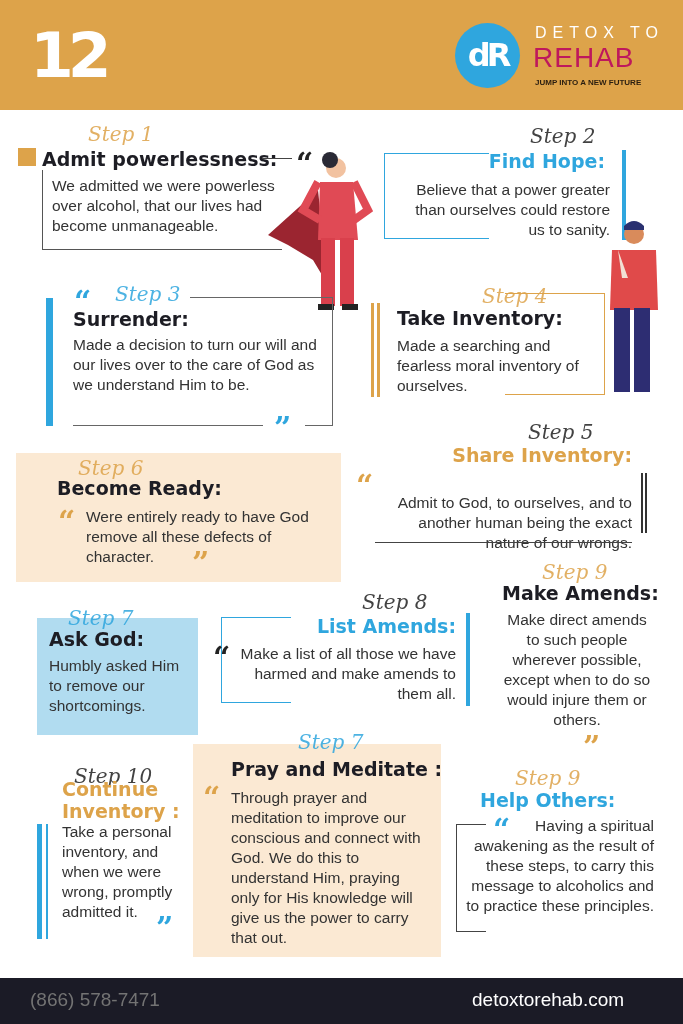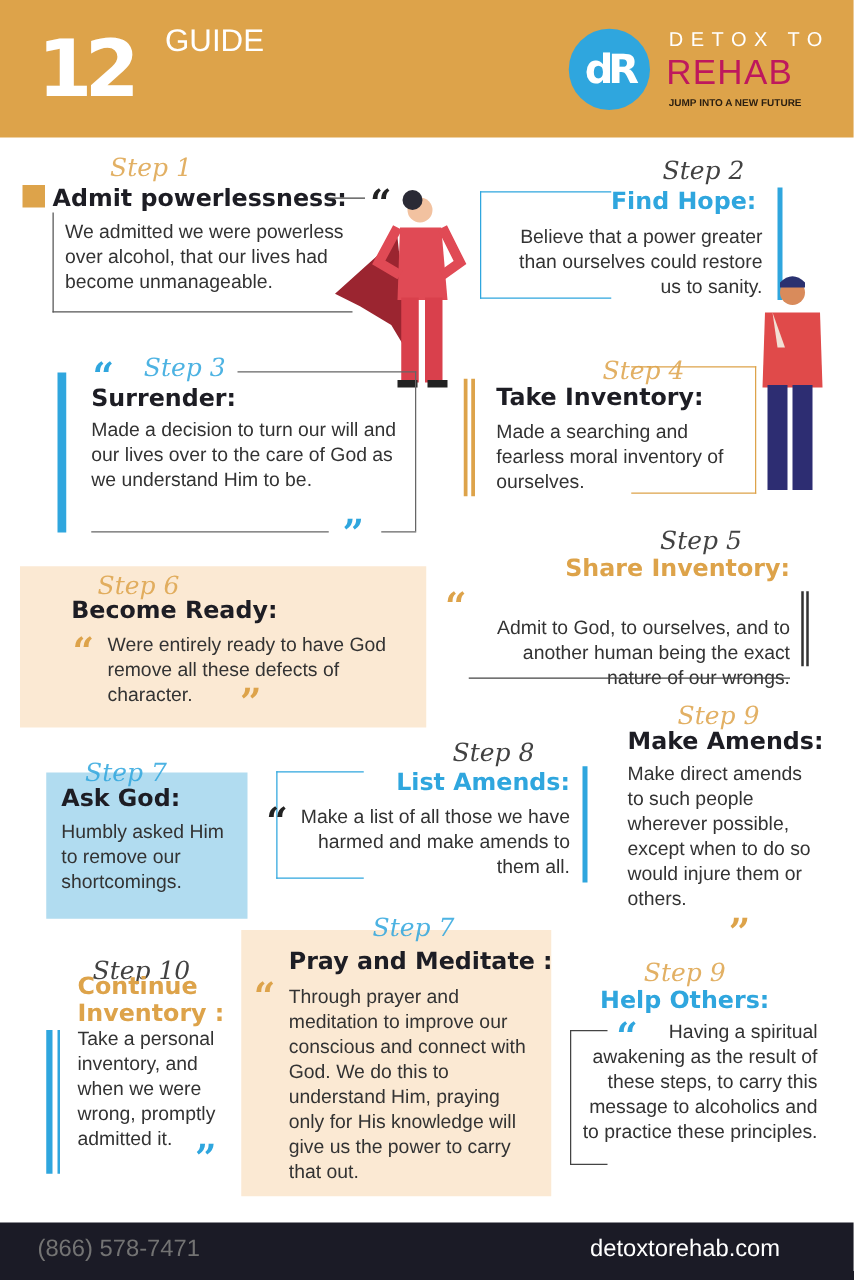--- a/index.html
+++ b/index.html
@@ -20,21 +20,20 @@
   .q { font-family: "DejaVu Serif", serif; font-weight: bold; font-size: 30px; line-height: 24px; }
   .right { text-align: right; }
   .footer { left: 0; top: 978px; width: 683px; height: 46px; background: #1b1b26; color: #fff; font-size: 19px; }
 </style>
 </head>
 <body>
 
 <div class="abs header"></div>
 <div class="abs big12">12</div>
 <div class="abs subtitle">
-  <div>GUIDE</div>
 </div>
 <div class="abs logo-circle">dR</div>
 <div class="abs logo-top">DETOX TO</div>
 <div class="abs logo-main">REHAB</div>
 <div class="abs logo-tag">JUMP INTO A NEW FUTURE</div>
 
 <div class="abs" style="left:18px;top:148px;width:18px;height:18px;background:#dda34a;"></div>
 <div class="abs step gold" style="left:88px;top:122px;">Step 1</div>
 <div class="abs title" style="left:42px;top:148px;">Admit powerlessness:</div>
 <div class="abs" style="left:262px;top:158px;width:30px;height:1px;background:#444;"></div>
@@ -109,21 +108,21 @@
 
 <div class="abs step" style="left:362px;top:590px;color:#222;">Step 8</div>
 <div class="abs" style="left:221px;top:617px;width:70px;height:86px;border-top:1px solid #2fa6de;border-left:1px solid #2fa6de;border-bottom:1px solid #2fa6de;"></div>
 <div class="abs title blue right" style="left:290px;top:615px;width:166px;">List Amends:</div>
 <div class="abs q" style="left:213px;top:646px;color:#222;">“</div>
 <div class="abs body right" style="left:240px;top:644px;width:216px;">Make a list of all those we have harmed and make amends to them all.</div>
 <div class="abs" style="left:466px;top:613px;width:4px;height:93px;background:#2fa6de;"></div>
 
 <div class="abs step gold" style="left:542px;top:560px;">Step 9</div>
 <div class="abs title" style="left:502px;top:582px;">Make Amends:</div>
-<div class="abs body" style="left:502px;top:610px;width:150px;">Make direct amends to such people wherever possible, except when to do so would injure them or others.</div>
+<div class="abs body" style="left:502px;top:610px;width:150px;text-align:center;">Make direct amends to such people wherever possible, except when to do so would injure them or others.</div>
 <div class="abs q gold" style="left:583px;top:735px;">”</div>
 
 <div class="abs step" style="left:74px;top:764px;color:#222;">Step 10</div>
 <div class="abs title gold" style="left:62px;top:778px;width:120px;line-height:22px;">Continue Inventory :</div>
 <div class="abs" style="left:37px;top:824px;width:5px;height:115px;background:#2fa6de;"></div>
 <div class="abs" style="left:46px;top:824px;width:2px;height:115px;background:#2fa6de;"></div>
 <div class="abs body" style="left:62px;top:822px;width:112px;">Take a personal inventory, and when we were wrong, promptly admitted it.</div>
 <div class="abs q blue" style="left:156px;top:916px;">”</div>
 
 <div class="abs" style="left:193px;top:744px;width:248px;height:213px;background:#fbe9d3;"></div>

